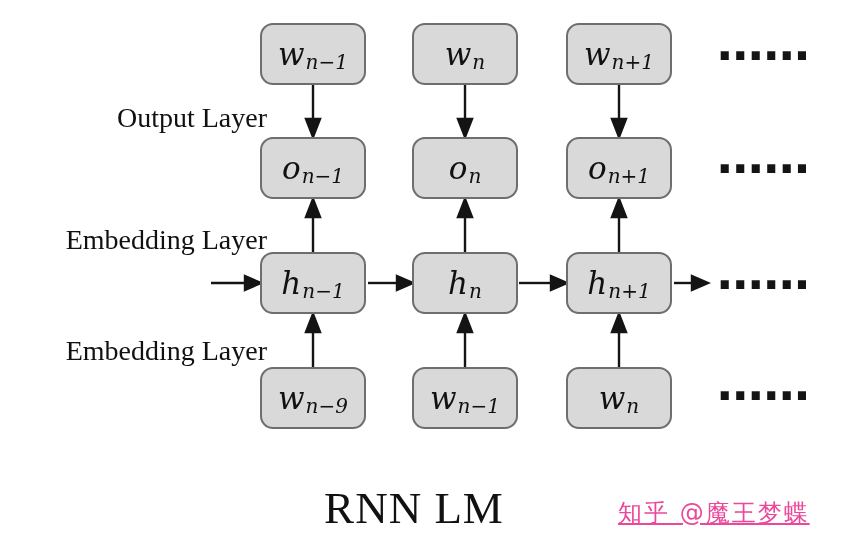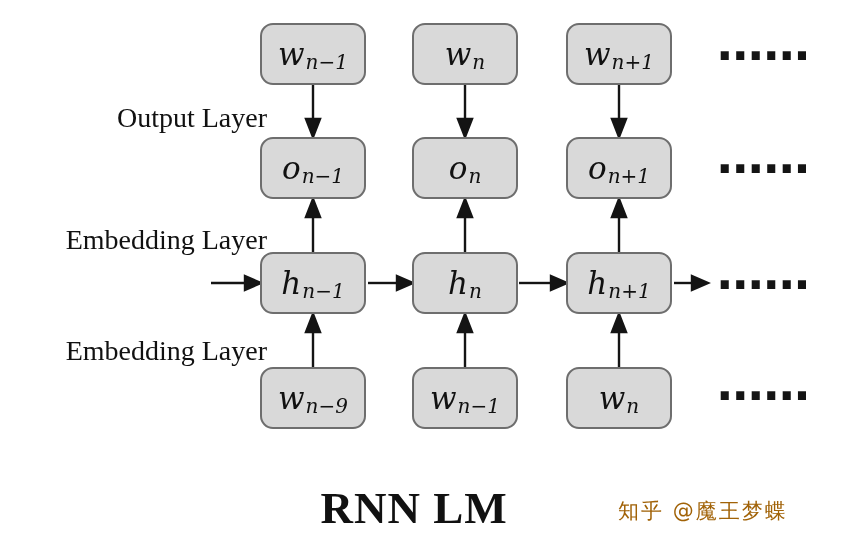--- a/index.html
+++ b/index.html
@@ -10,24 +10,24 @@
         background:#d9d9d9;border:2.5px solid #6e6e6e;border-radius:13px;
         display:flex;align-items:center;justify-content:center;
         font-family:"DejaVu Serif",serif;font-style:italic;font-size:31px;color:#111;}
   .node .sub{font-size:20px;transform:translateY(8px);margin-left:1px;}
   .layer-label{position:absolute;right:595px;font-size:28px;color:#111;white-space:nowrap;
                font-family:"Liberation Serif",serif;}
   .dots{position:absolute;left:716px;width:80px;color:#141414;
         font-family:"DejaVu Sans",sans-serif;font-weight:bold;font-size:46px;
         letter-spacing:-2px;line-height:1;height:46px;overflow:visible;white-space:nowrap;}
   .title{position:absolute;left:414px;top:482px;transform:translateX(-50%);
-         font-family:"Liberation Serif",serif;font-weight:700;font-size:45px;
+         font-family:"Liberation Serif",serif;font-weight:400;font-size:45px;
          letter-spacing:1px;color:#111;white-space:nowrap;}
   .watermark{position:absolute;left:618px;top:497px;font-family:"DejaVu Sans",sans-serif;
-             font-size:21px;color:#a16207;letter-spacing:2px;white-space:nowrap;}
+             font-size:24px;color:#ec4899;letter-spacing:2px;white-space:nowrap;text-decoration:underline;}
 </style>
 </head>
 <body>
 
 <div class="canvas">
 
   <svg class="arrows" width="862" height="550">
     <g stroke="#141414" stroke-width="2.4" fill="#141414">
 
       <line x1="313" y1="85" x2="313" y2="121"></line>

